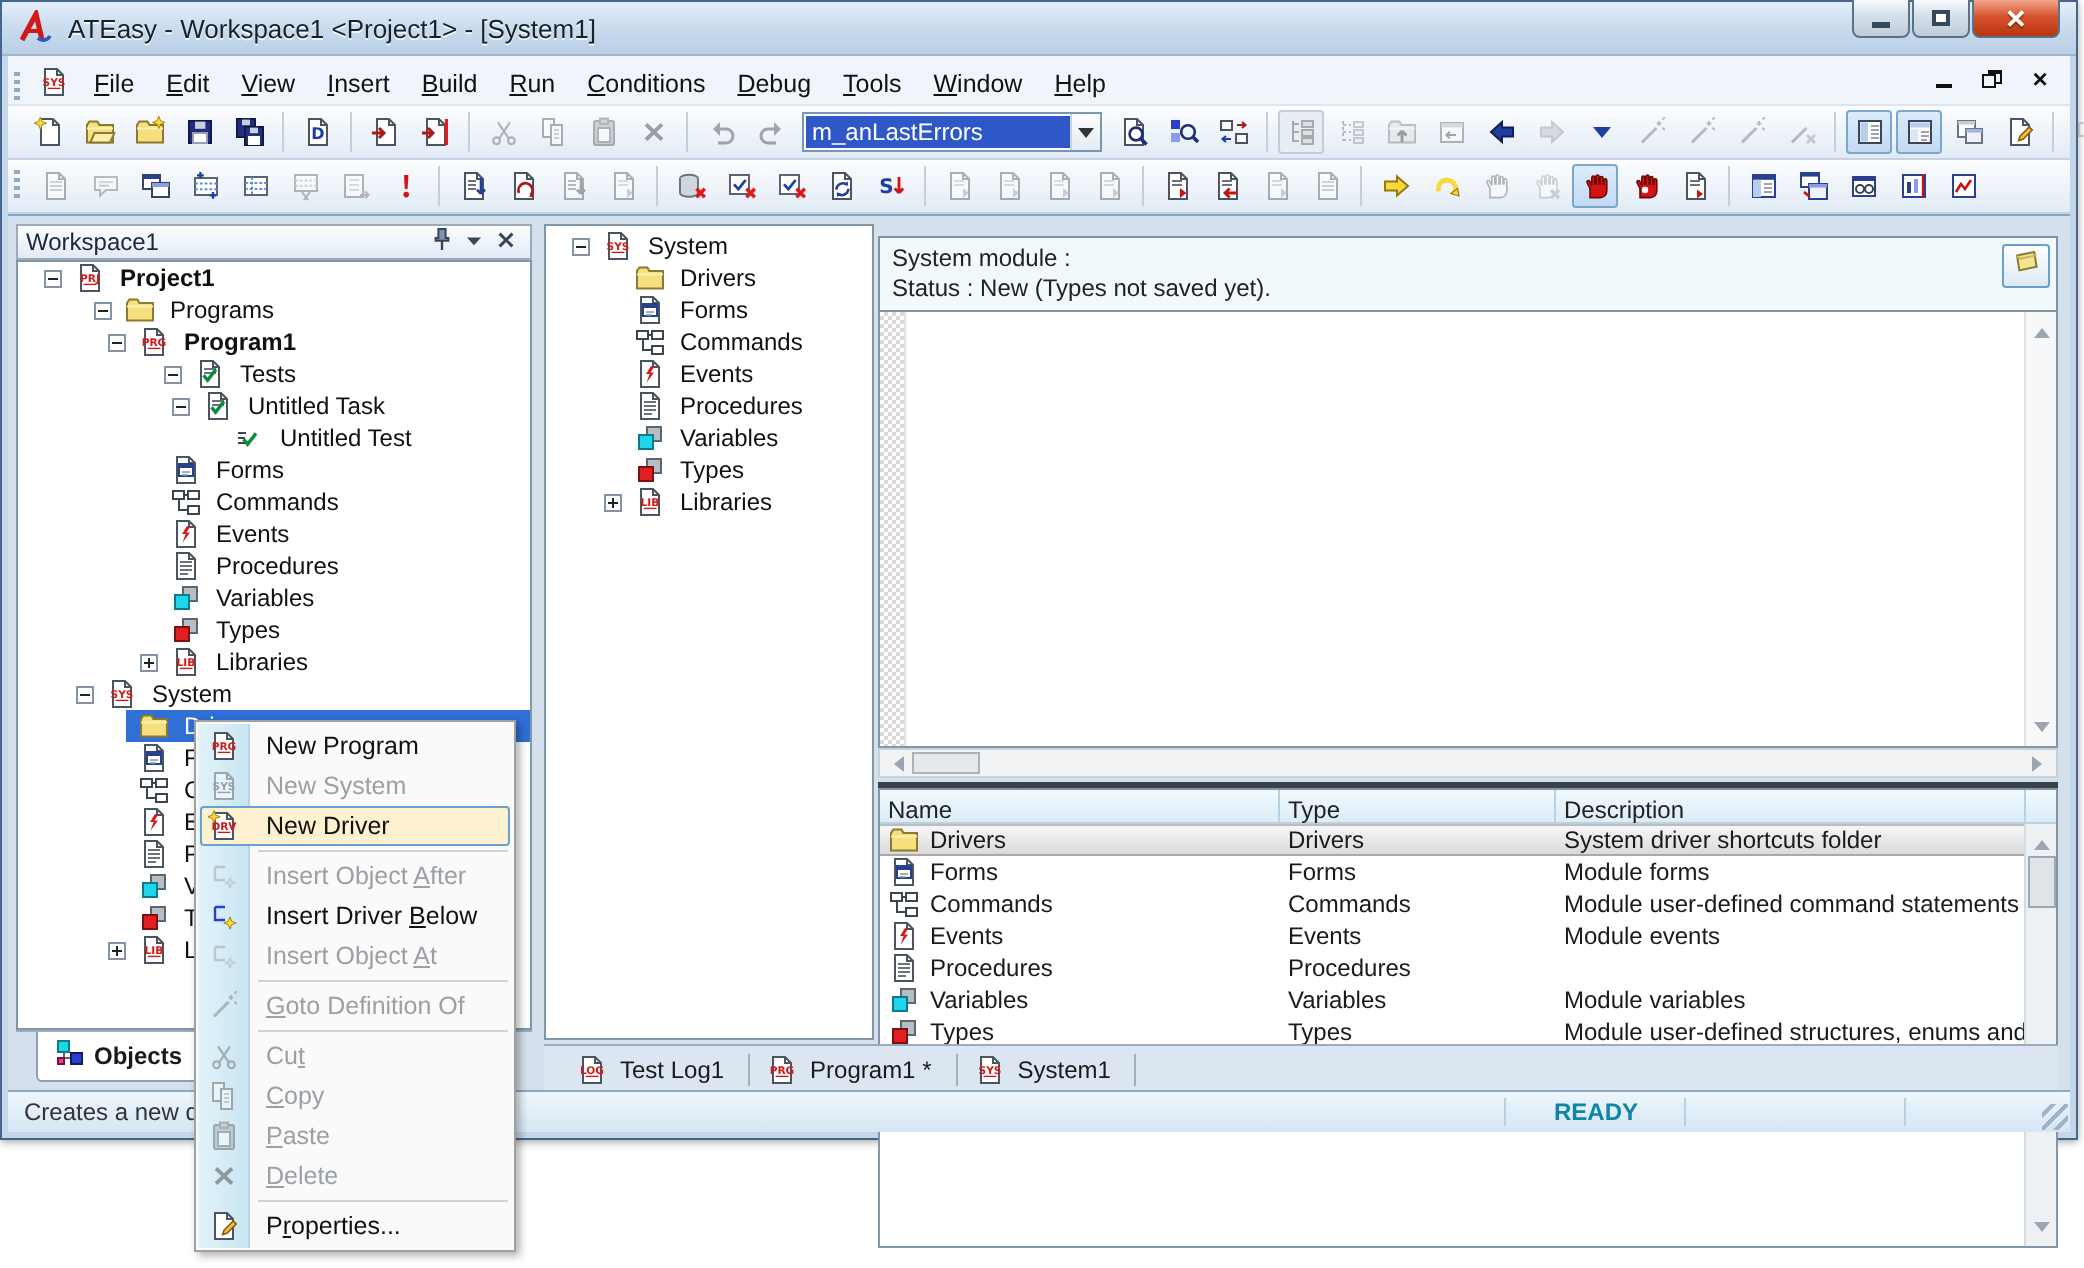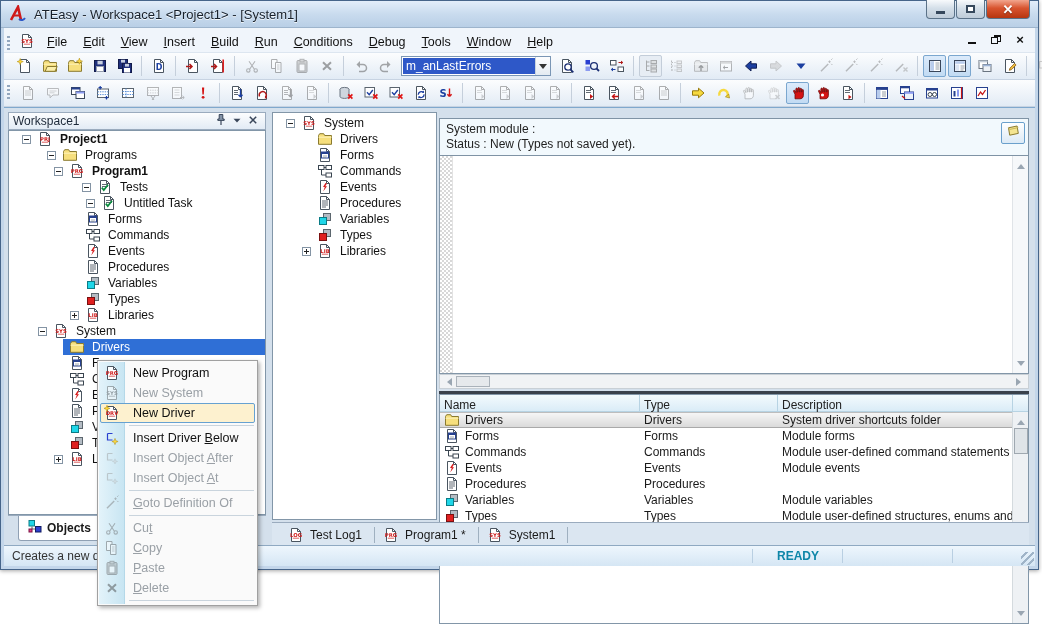--- a/index.html
+++ b/index.html
@@ -970,20 +970,30 @@
             <span class="twrap">
               <span class="tico"><svg viewBox="0 0 16 16" width="16" height="16">
                   <path d="M3.5 1.5h6l3 3v10h-9z" fill="#fff" stroke="#4a5560"></path>
                   <path d="M9.5 1.5v3h3" fill="none" stroke="#4a5560"></path>
                   <path d="M5 5.5h6M5 7.5h6" stroke="#3a4550" stroke-width=".8"></path>
                   <path d="M4.8 8.6l2 2.5 4.2-5.4" fill="none" stroke="#0a8a3e" stroke-width="1.7"></path>
                 </svg></span>
               <span class="tlbl">Untitled Task</span>
             </span>
           </div>
+          <div class="trow" style="padding-left: 93px;">
+            <span class="tspc"></span>
+            <span class="twrap">
+              <span class="tico"><svg viewBox="0 0 16 16" width="16" height="16">
+                  <path d="M2 5.5h4M2 8h3.5M2 10.5h4" stroke="#3a4550" stroke-width=".9"></path>
+                  <path d="M4.8 8.6l2 2.5 4.2-5.4" fill="none" stroke="#0a8a3e" stroke-width="1.7"></path>
+                </svg></span>
+              <span class="tlbl">Untitled Test</span>
+            </span>
+          </div>
           <div class="trow" style="padding-left: 61px;">
             <span class="tspc"></span>
             <span class="twrap">
               <span class="tico"><svg viewBox="0 0 16 16" width="16" height="16">
                   <path d="M3.5 1.5h6l3 3v10h-9z" fill="#fff" stroke="#4a5560"></path>
                   <path d="M9.5 1.5v3h3" fill="none" stroke="#4a5560"></path>
                   <rect x="4.5" y="5" width="7" height="6" fill="#fff" stroke="#27418f"></rect>
                   <rect x="4.5" y="5" width="7" height="2" fill="#27418f"></rect>
                   <path d="M6 9h4M6 10.5h3" stroke="#8a94a0" stroke-width=".8"></path>
                 </svg></span>
@@ -1508,37 +1518,37 @@
           <path d="M3.5 1.5h6l3 3v10h-9z" fill="#fff" stroke="#4a5560"></path>
           <path d="M9.5 1.5v3h3" fill="none" stroke="#4a5560"></path>
           <text x="8" y="10" font-size="5.3" font-weight="bold" fill="#cf1a1a" text-anchor="middle" font-family="DejaVu Sans,sans-serif">DRV</text>
           <path d="M4.8 11.2h6.4" stroke="#cf1a1a" stroke-width="0.7"></path>
           <path d="M3 0.2999999999999998l.85 2.25 2.25.85-2.25.85L3 6.5l-.85-2.25L-0.10000000000000009 3.4l2.25-.85z" fill="#ffd83d" stroke="#a8860b" stroke-width=".5"></path>
         </svg>
       </span>
       <span class="clbl">New Driver</span>
     </div>
     <div class="csep"></div>
+    <div class="ci d">
+      <span class="cic">
+        <svg viewBox="0 0 16 16" width="16" height="16">
+          <path d="M3.5 3.5h5M3.5 3.5v6.5h5" fill="none" stroke="#8a97a5" stroke-width="1.2"></path>
+          <path d="M11 8.8l.7 1.9 1.9.7-1.9.7-.7 1.9-.7-1.9-1.9-.7 1.9-.7z" fill="#c8cfd6" stroke="#8a97a5" stroke-width=".5"></path>
+        </svg>
+      </span>
+      <span class="clbl">Insert Object <u>A</u>fter</span>
+    </div>
     <div class="ci">
       <span class="cic">
         <svg viewBox="0 0 16 16" width="16" height="16">
           <path d="M3.5 3.5h5M3.5 3.5v6.5h5" fill="none" stroke="#2a3fd0" stroke-width="1.2"></path>
           <path d="M11 8.4l.85 2.25 2.25.85-2.25.85L11 14.6l-.85-2.25L7.9 11.5l2.25-.85z" fill="#ffd83d" stroke="#a8860b" stroke-width=".5"></path>
         </svg>
       </span>
       <span class="clbl">Insert Driver <u>B</u>elow</span>
-    </div>
-    <div class="ci d">
-      <span class="cic">
-        <svg viewBox="0 0 16 16" width="16" height="16">
-          <path d="M3.5 3.5h5M3.5 3.5v6.5h5" fill="none" stroke="#8a97a5" stroke-width="1.2"></path>
-          <path d="M11 8.8l.7 1.9 1.9.7-1.9.7-.7 1.9-.7-1.9-1.9-.7 1.9-.7z" fill="#c8cfd6" stroke="#8a97a5" stroke-width=".5"></path>
-        </svg>
-      </span>
-      <span class="clbl">Insert Object <u>A</u>fter</span>
     </div>
     <div class="ci d">
       <span class="cic">
         <svg viewBox="0 0 16 16" width="16" height="16">
           <path d="M3.5 3.5h5M3.5 3.5v6.5h5" fill="none" stroke="#8a97a5" stroke-width="1.2"></path>
           <path d="M11 8.8l.7 1.9 1.9.7-1.9.7-.7 1.9-.7-1.9-1.9-.7 1.9-.7z" fill="#c8cfd6" stroke="#8a97a5" stroke-width=".5"></path>
         </svg>
       </span>
       <span class="clbl">Insert Object <u>A</u>t</span>
     </div>
@@ -1585,13 +1595,23 @@
     </div>
     <div class="ci d">
       <span class="cic">
         <svg viewBox="0 0 16 16" width="16" height="16">
           <path d="M4 4.2l8 7.6M12 4.2l-8 7.6" stroke="#8a2020" stroke-width="2"></path>
         </svg>
       </span>
       <span class="clbl"><u>D</u>elete</span>
     </div>
     <div class="csep"></div>
+    <div class="ci">
+      <span class="cic">
+        <svg viewBox="0 0 16 16" width="16" height="16">
+          <path d="M3.5 1.5h6l3 3v10h-9z" fill="#fff" stroke="#4a5560"></path>
+          <path d="M9.5 1.5v3h3" fill="none" stroke="#4a5560"></path>
+          <path d="M12.6 5.5l-4.6 4.6-.7 2.2 2.2-.7 4.6-4.6z" fill="#f0c040" stroke="#8a5a10" stroke-width=".8"></path>
+        </svg>
+      </span>
+      <span class="clbl">P<u>r</u>operties...</span>
+    </div>
   </div>
 
 </body></html>

